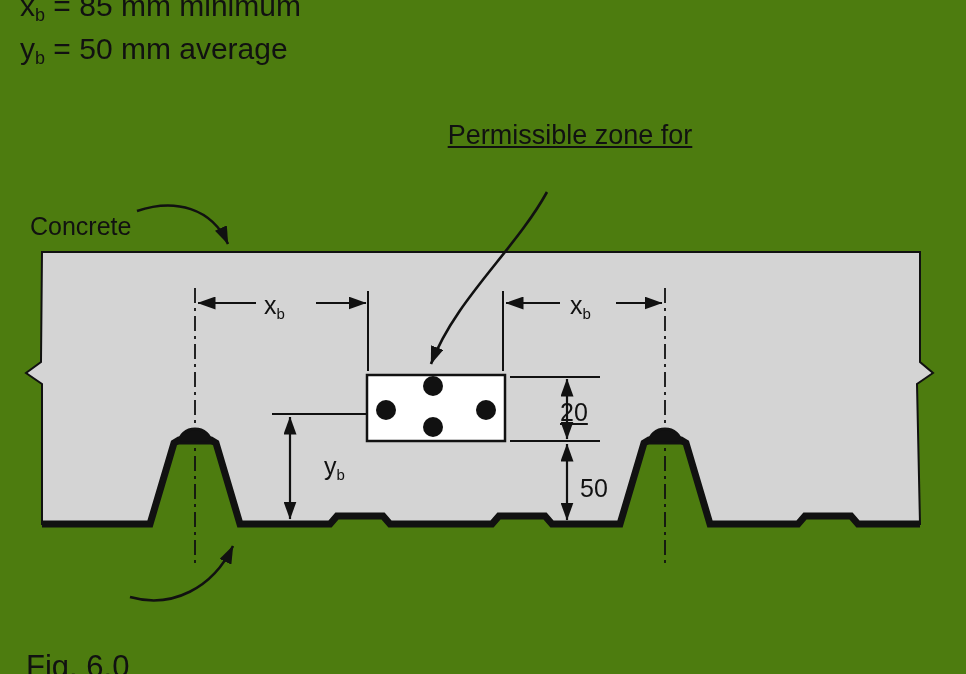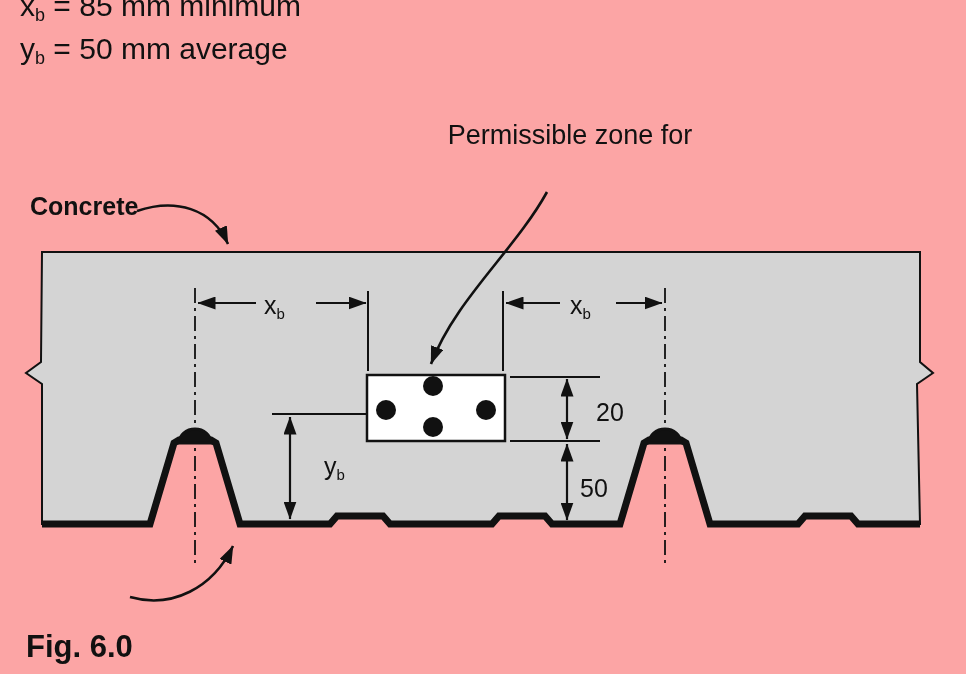--- a/index.html
+++ b/index.html
@@ -1,24 +1,24 @@
 <!DOCTYPE html>
 <html><head>
 <meta charset="utf-8">
 <style>
   * { margin:0; padding:0; box-sizing:border-box; }
   html,body { background:#ffffff; }
   body { font-family:"Liberation Sans", sans-serif; color:#111111; }
-  .stage { position:relative; width:966px; height:674px; background:#fca5a5; overflow:hidden; }
+  .stage { position:relative; width:966px; height:674px; background:#4d7c0f; overflow:hidden; }
   svg.diagram { position:absolute; left:0; top:0; }
   .txt { position:absolute; white-space:nowrap; color:#111111; }
   .note { font-size:30px; left:20px; }
-  .bold { font-weight:bold; }
+  .bold { font-weight:normal;margin-top:20px; }
   .sub { font-size:0.6em; vertical-align:-0.3em; }
-  .zone-label { left:280px; top:119px; width:580px; text-align:center; font-size:27px; line-height:33px; }
+  .zone-label { left:280px; top:119px; width:580px; text-align:center; font-size:27px; line-height:33px;text-decoration:underline; }
   .stack { display:inline-flex; flex-direction:column; align-items:flex-start; font-size:0.58em; line-height:1.05; vertical-align:-0.55em; }
   .dim-label { font-size:25px; }
   .concrete-label { left:30px; top:192px; font-size:25px; }
   .bondek-label { left:26px; top:581px; font-size:25px; }
   .fig-label { left:26px; top:629px; font-size:31px; }
 </style>
 </head>
 <body>
 
 <div class="stage">
@@ -95,18 +95,18 @@
 
   <div class="txt dim-label" style="left:264px; top:291px;">
     <span>x</span><span class="sub">b</span>
   </div>
   <div class="txt dim-label" style="left:570px; top:291px;">
     <span>x</span><span class="sub">b</span>
   </div>
   <div class="txt dim-label" style="left:298px; top:452px;margin-left:26px;">
     <span>y</span><span class="sub">b</span>
   </div>
-  <div class="txt dim-label" style="left:596px; top:398px;">20</div>
+  <div class="txt dim-label" style="left:560px; top:398px;text-decoration:underline;">20</div>
   <div class="txt dim-label" style="left:580px; top:474px;text-align:right;">50</div>
 
   <div class="txt bold fig-label">Fig. 6.0</div>
 
 </div>
 
 </body></html>

